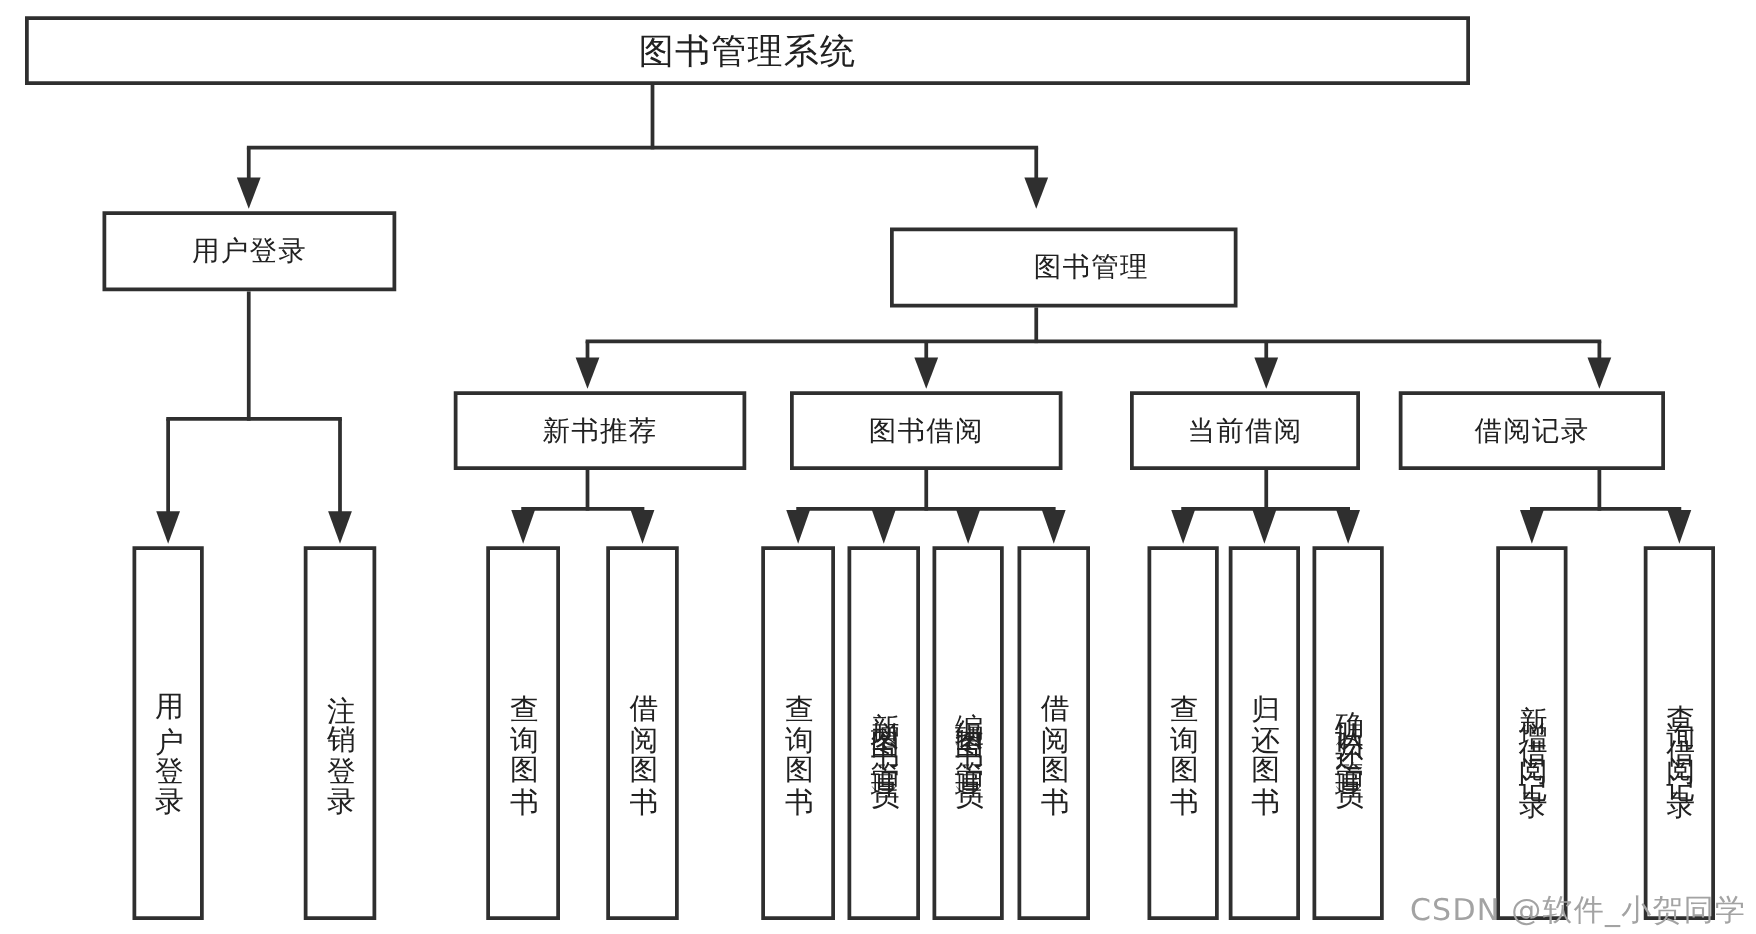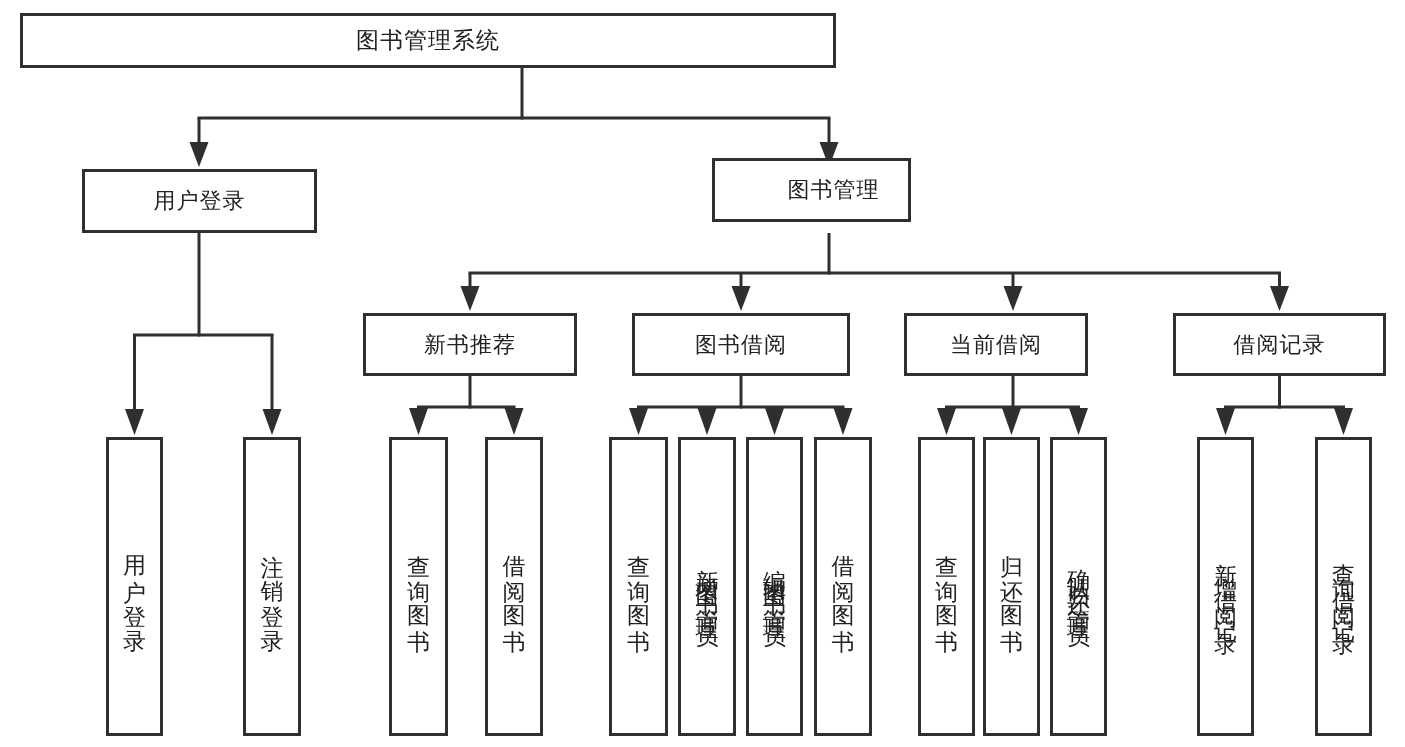--- a/index.html
+++ b/index.html
@@ -33,27 +33,27 @@
     writing-mode:vertical-rl;
     text-orientation:mixed;
     font-size:23px;
     line-height:1;
     display:block;
   }
   .chars-4{letter-spacing:25px;}
   .chars-6{letter-spacing:14px;}
   .chars-9{letter-spacing:8px;}
   
-  .n-root{left:20px;top:13px;width:816px;height:55px;font-size:23px;}
+  .n-root{left:20px;top:13px;width:1156px;height:55px;font-size:28px;}
   .n-l2a{left:82px;top:169px;width:235px;height:64px;}
-  .n-l2b{left:712px;top:158px;width:199px;height:64px;padding-left:44px;}
-  .n-l3a{left:363px;top:313px;width:214px;height:63px;}
+  .n-l2b{left:712px;top:182px;width:278px;height:64px;padding-left:44px;}
+  .n-l3a{left:363px;top:313px;width:234px;height:63px;}
   .n-l3b{left:632px;top:313px;width:218px;height:63px;text-align:center;}
   .n-l3c{left:904px;top:313px;width:184px;height:63px;}
-  .n-l3d{left:1173px;top:313px;width:213px;height:63px;}
+  .n-l3d{left:1119px;top:313px;width:213px;height:63px;}
   .leaf{top:437px;height:299px;}
   .n-g1a{left:106px;width:57px;}
   .n-g1b{left:243px;width:58px;}
   .n-g2a{left:389px;width:59px;}
   .n-g2b{left:485px;width:58px;}
   .n-g3a{left:609px;width:59px;}
   .n-g3b{left:678px;width:58px;}
   .n-g3c{left:746px;width:57px;}
   .n-g3d{left:814px;width:58px;}
   .n-g4a{left:918px;width:57px;}
@@ -177,14 +177,15 @@
     <span class="vtext chars-9">确认归还（管理员）</span>
   </div>
 
   <div class="vnode leaf n-g5a">
     <span class="vtext chars-6">新增借阅记录</span>
   </div>
   <div class="vnode leaf n-g5b">
     <span class="vtext chars-6">查询借阅记录</span>
   </div>
 
+  <div class="watermark">CSDN @软件_小贺同学</div>
 
 </div>
 
 </body></html>

